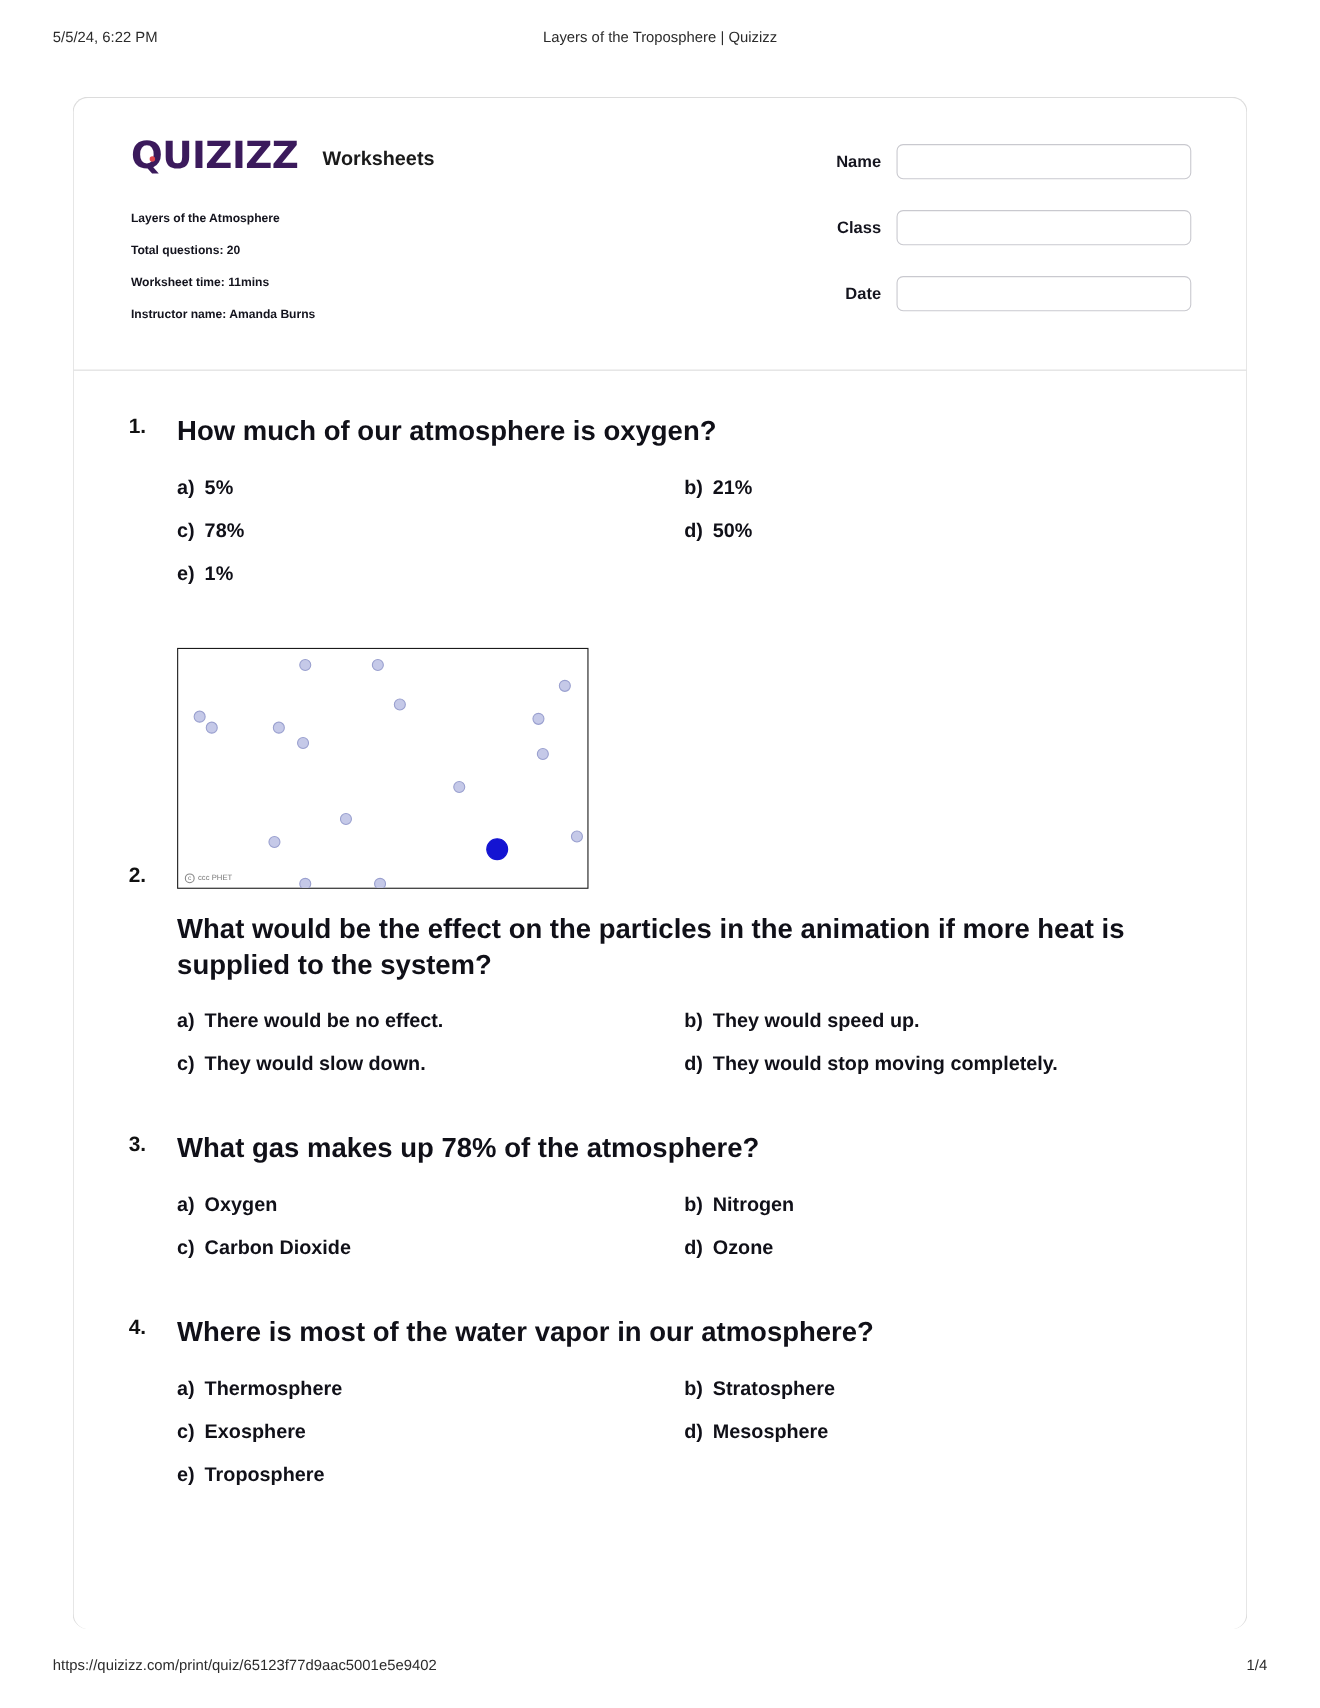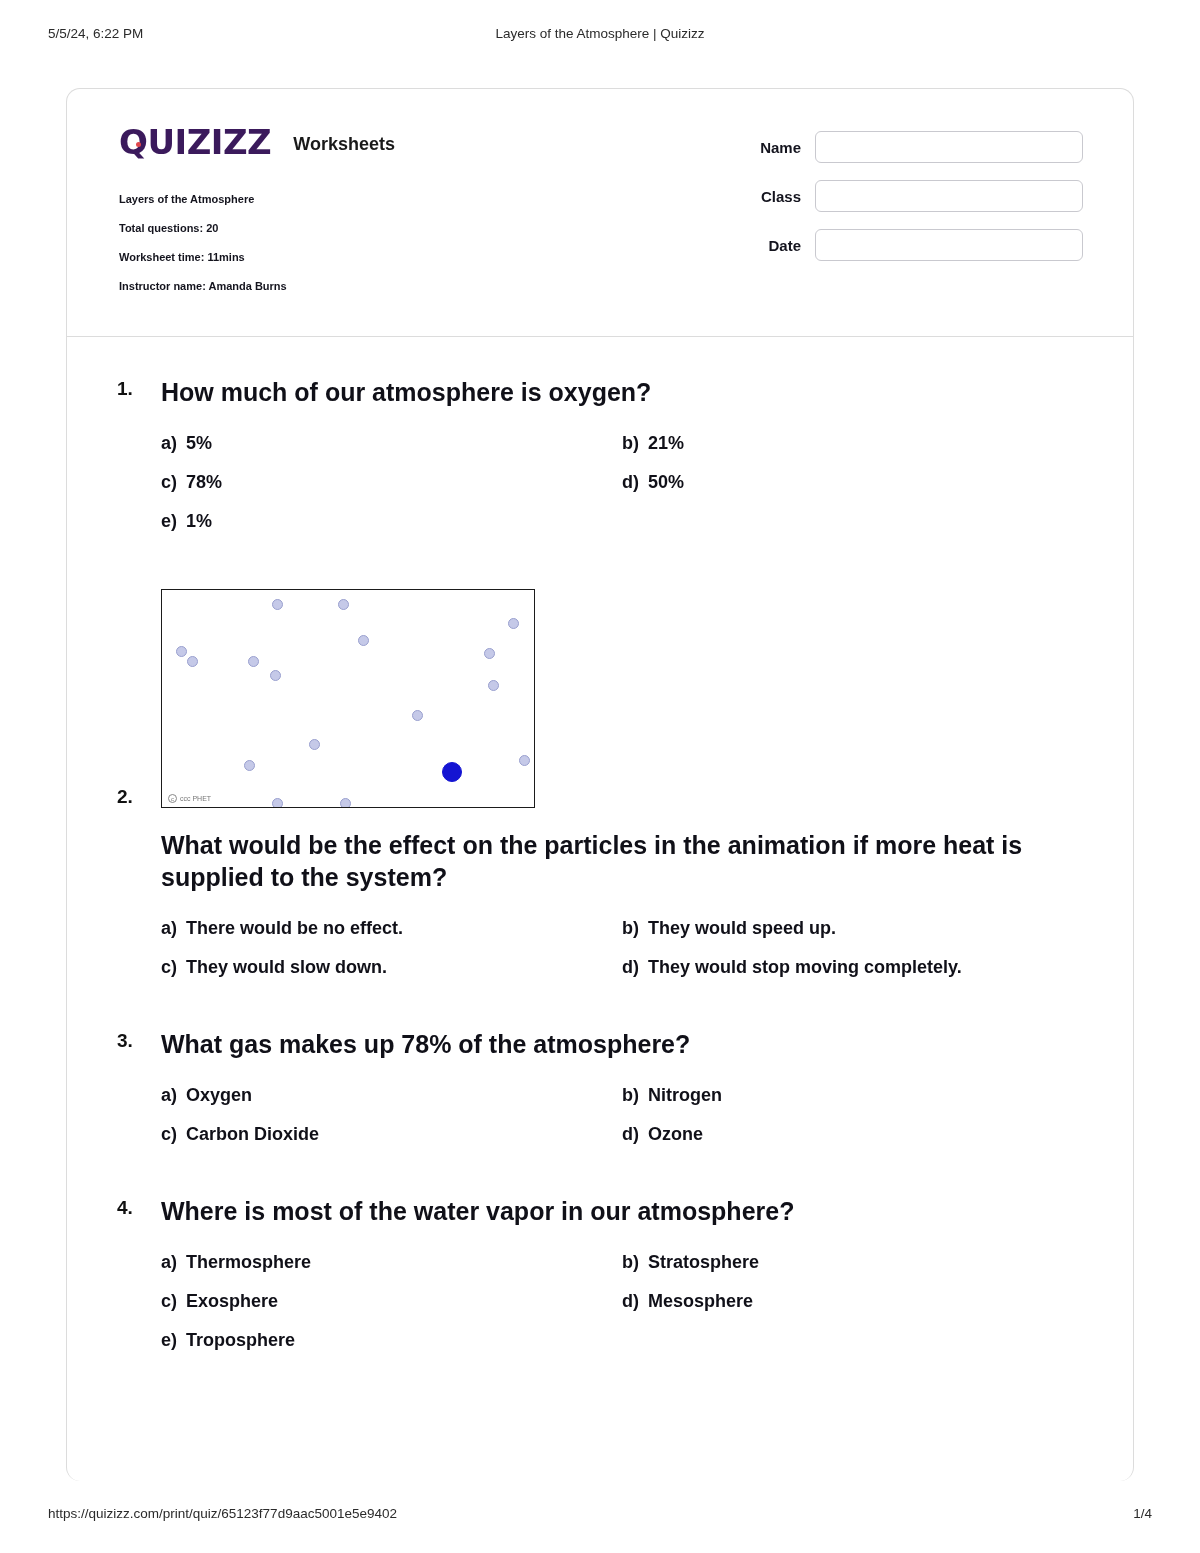--- a/index.html
+++ b/index.html
@@ -102,21 +102,21 @@
   .meta-line.title { font-weight: bold; }
 
   .wk-head-right {
     width: 400px;
     padding-top: 6px;
   }
   .field-row {
     display: flex;
     align-items: center;
     justify-content: flex-end;
-    margin-bottom: 17px;
+    margin-bottom: 28px;
   }
   .field-label {
     font-size: 15px;
     font-weight: bold;
     color: #14141e;
     margin-right: 14px;
     width: 58px;
     text-align: right;
   }
   .field-box {
@@ -221,21 +221,21 @@
     font-size: 19px;
     font-weight: bold;
   }
   .q-gap { height: 36px; }
 </style>
 </head>
 <body>
 
 <div class="print-header">
   <div class="ph-left">5/5/24, 6:22 PM</div>
-  <div class="ph-center">Layers of the Atmosphere | Quizizz</div>
+  <div class="ph-center">Layers of the Troposphere | Quizizz</div>
   <div class="ph-right"></div>
 </div>
 
 <div class="sheet">
 
   <div class="wk-head">
     <div class="wk-head-left">
       <div class="brand-row">
         <div class="logo">
           <span>QUIZIZZ</span>

